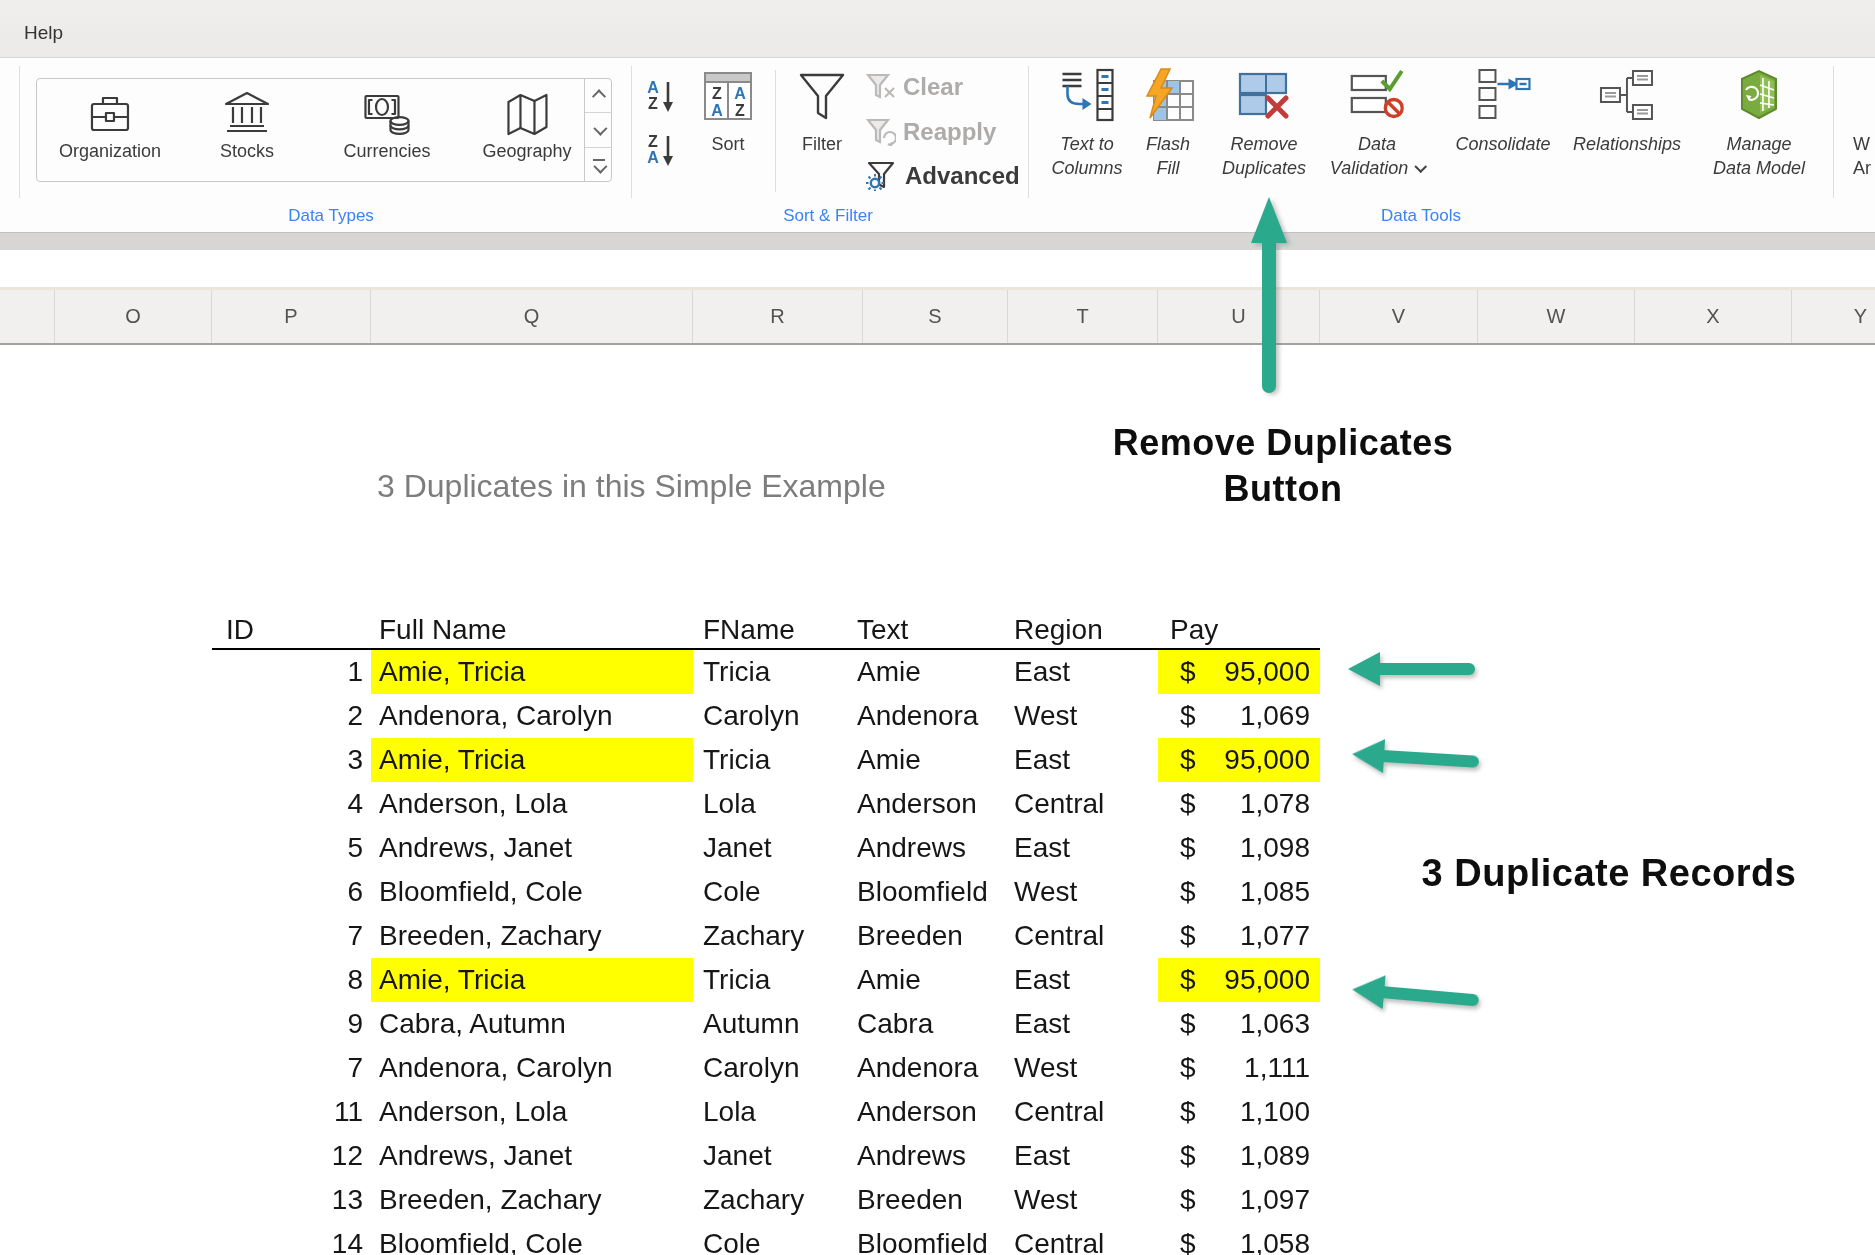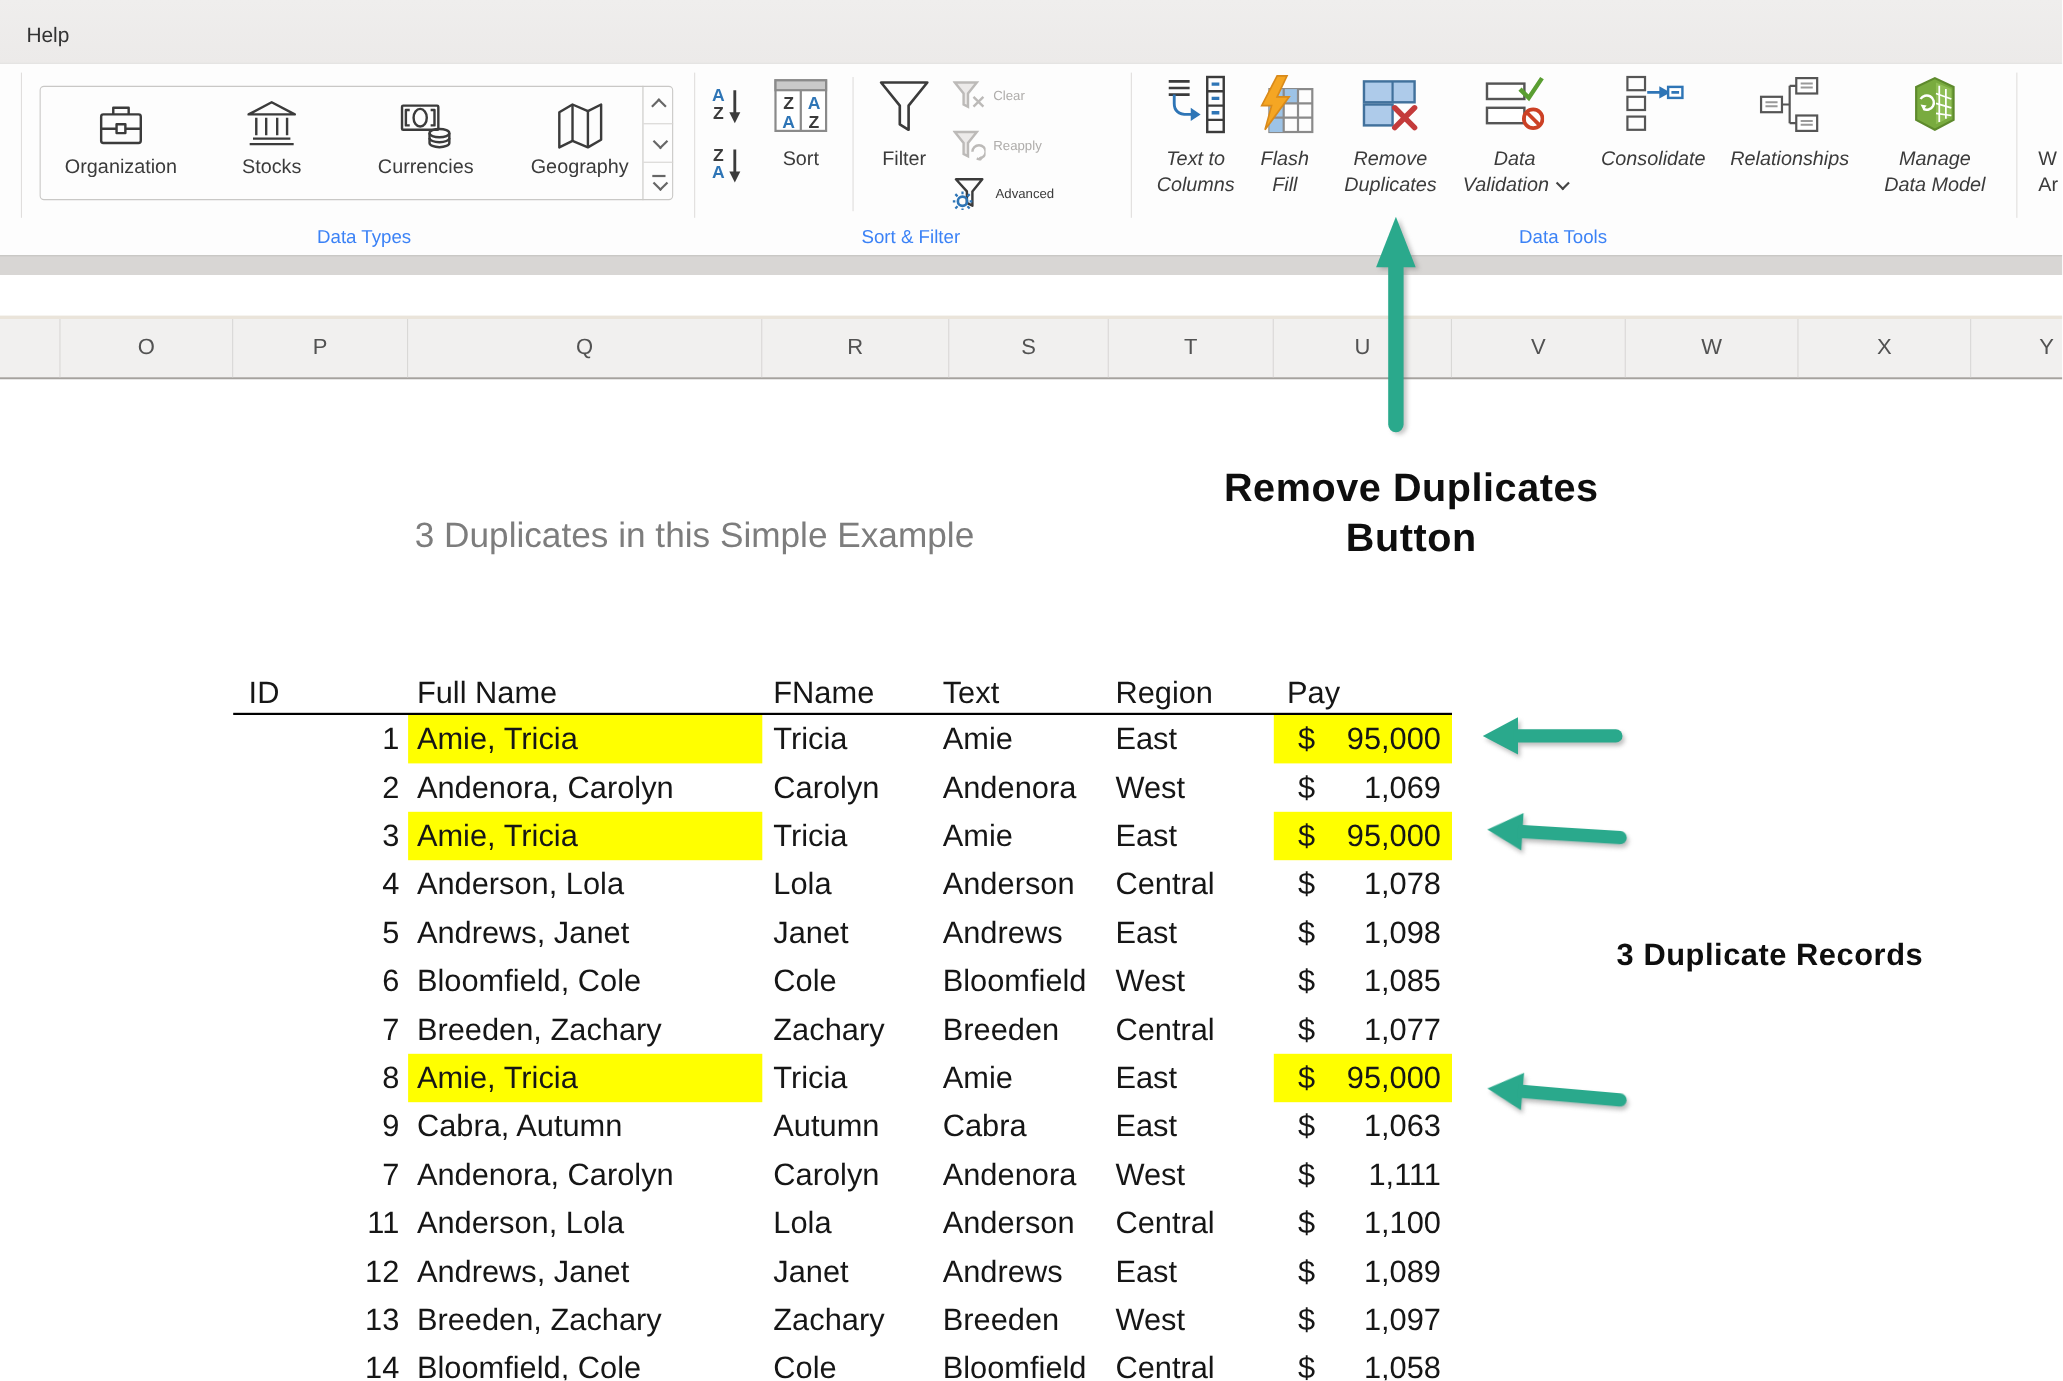--- a/index.html
+++ b/index.html
@@ -29,21 +29,21 @@
   .chev.up{transform:rotate(-135deg) translate(-1px,-1px);}
   .chev.down{transform:rotate(45deg) translateY(-2px);}
   .morebar{width:12px;height:2px;background:#666;margin-bottom:2px;}
   
   .azbtn{position:absolute;width:44px;height:42px;display:flex;align-items:flex-start;}
   .azletters{display:flex;flex-direction:column;font-weight:bold;font-size:16px;line-height:16px;width:18px;text-align:center;}
   .azletters .blue{color:#2e75b6;} .azletters .dark{color:#3b3b3b;}
   .bigbtn{position:absolute;transform:translateX(-50%);display:flex;flex-direction:column;align-items:center;cursor:default;}
   .lbl1{margin-top:12px;font-size:18px;line-height:20px;color:#3b3b3b;white-space:nowrap;}
   .smallbtn{position:absolute;height:30px;display:flex;align-items:center;}
-  .smallbtn .slabel{font-size:12px;margin-left:7px;white-space:nowrap;}
+  .smallbtn .slabel{font-size:24px;margin-left:7px;white-space:nowrap;font-weight:bold;}
   .disabled .slabel{color:#aeacaa;}
   .enabled .slabel{color:#3b3b3b;}
   .bigbtn2{position:absolute;top:68px;transform:translateX(-50%);display:flex;
            flex-direction:column;align-items:center;cursor:default;font-style:italic;}
   .lbl2{margin-top:10px;font-size:18px;line-height:24px;text-align:center;color:#3b3b3b;white-space:nowrap;}
   .caret{display:inline-block;width:7px;height:7px;border-right:2px solid #444;
          border-bottom:2px solid #444;transform:rotate(45deg) translate(-1px,-3px);margin-left:7px;}
   .whatif{position:absolute;left:1853px;top:132px;font-size:18px;line-height:24px;color:#3b3b3b;}
   
   .strip1{position:absolute;left:0;top:232px;width:1875px;height:18px;background:#d8d6d4;
@@ -86,21 +86,21 @@
   .arrow-up{position:absolute;left:1251px;top:197px;width:36px;height:196px;
             filter:drop-shadow(3px 2px 2px rgba(110,110,110,.4));}
   .arrow-up .head{position:absolute;left:0;top:0;width:0;height:0;
        border-left:18px solid transparent;border-right:18px solid transparent;
        border-bottom:46px solid var(--arrow,#2aa98c);}
   .arrow-up .shaft{position:absolute;left:11px;top:44px;bottom:0;width:14px;
        background:var(--arrow,#2aa98c);border-radius:0 0 7px 7px;}
   .ann-button{position:absolute;left:1013px;top:420px;width:540px;text-align:center;
               font-size:36px;font-weight:700;line-height:46px;color:#0e0e0e;letter-spacing:.5px;}
   .ann-records{position:absolute;left:1399px;top:852px;width:420px;text-align:center;
-               font-size:28px;font-weight:700;color:#0e0e0e;letter-spacing:.5px;white-space:nowrap;}
+               font-size:38px;font-weight:700;color:#0e0e0e;letter-spacing:.5px;white-space:nowrap;}
   svg{display:block;}
 </style>
 </head>
 <body>
 
 <div class="screen">
 
   <div class="tabrow">
     <div class="tab-help">Help</div>
   </div>

